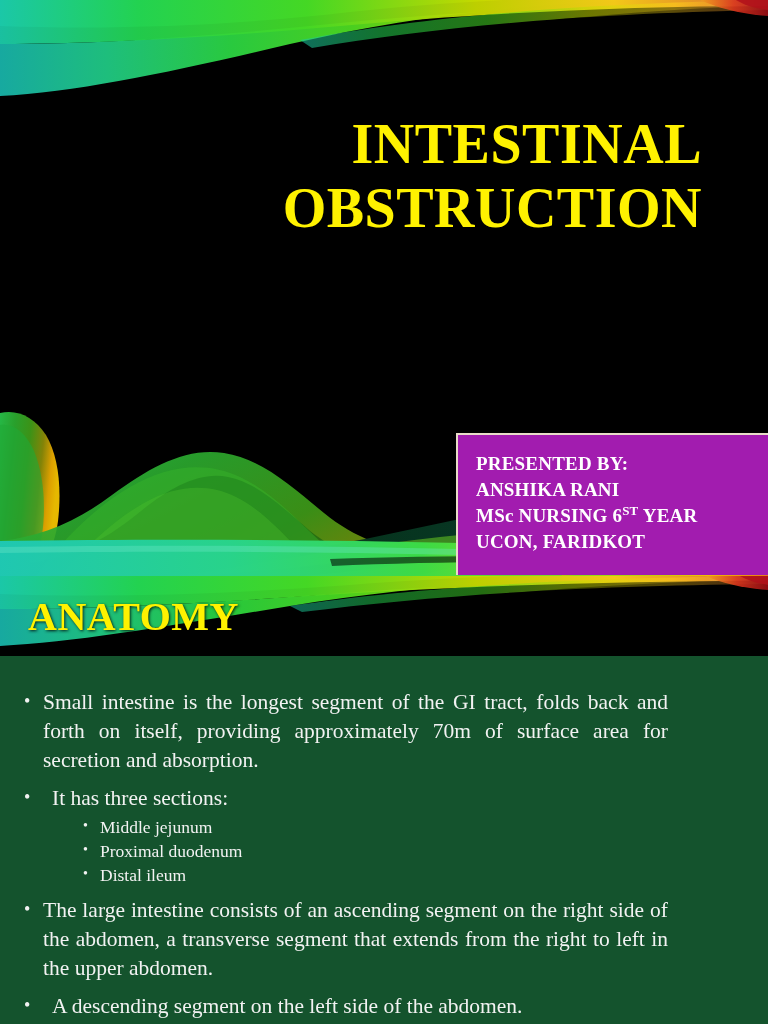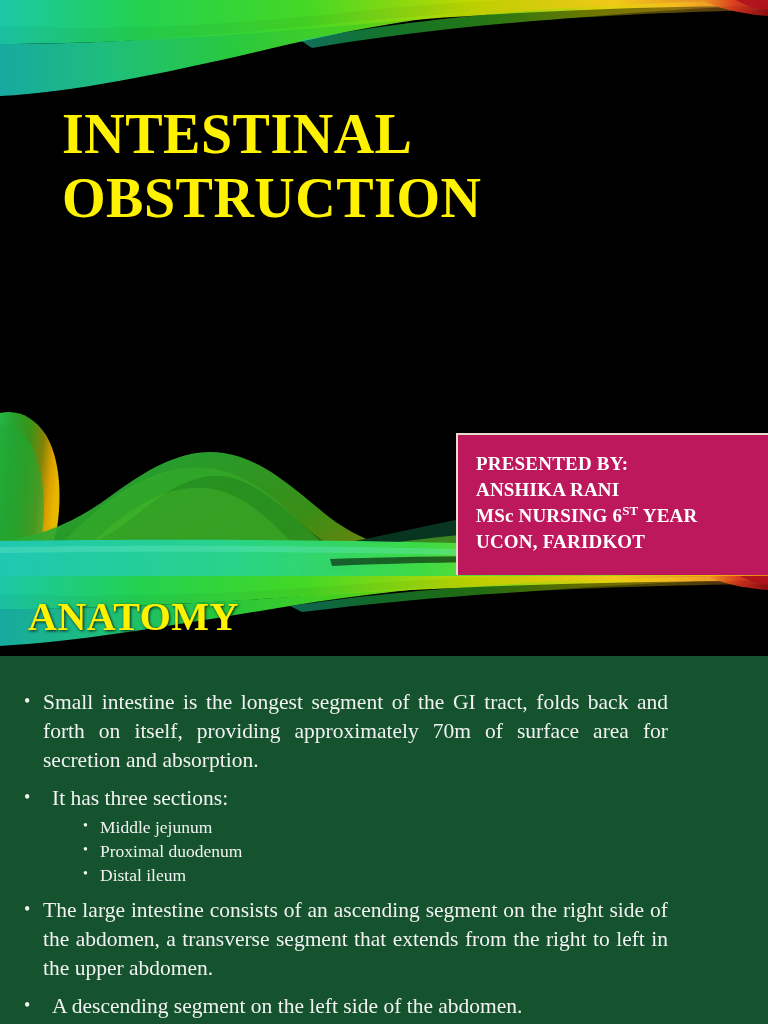--- a/index.html
+++ b/index.html
@@ -43,42 +43,43 @@
     left: 0; bottom: 0;
     width: 768px;
     height: 185px;
     overflow: hidden;
   }
 
   
   .title-block {
     position: absolute;
     left: 62px;
-    top: 102px;
+    top: 112px;
     width: 640px;
+    text-align: right;
   }
   .title-line {
     color: #FFF200;
     font-family: "Liberation Serif", serif;
     font-weight: bold;
     font-size: 56px;
     line-height: 64px;
     letter-spacing: 0.5px;
     text-shadow: 0 0 2px rgba(0,0,0,0.9);
     white-space: nowrap;
   }
 
   
   .presenter-box {
     position: absolute;
     left: 456px;
     top: 433px;
     width: 312px;
     height: 142px;
-    background: #be185d;
+    background: #a21caf;
     border-top: 2px solid #E9DCC8;
     border-left: 2px solid #E9DCC8;
     box-sizing: border-box;
     padding: 16px 0 0 18px;
   }
   .presenter-line {
     color: #FFFFFF;
     font-family: "Liberation Serif", serif;
     font-weight: bold;
     font-size: 19px;

